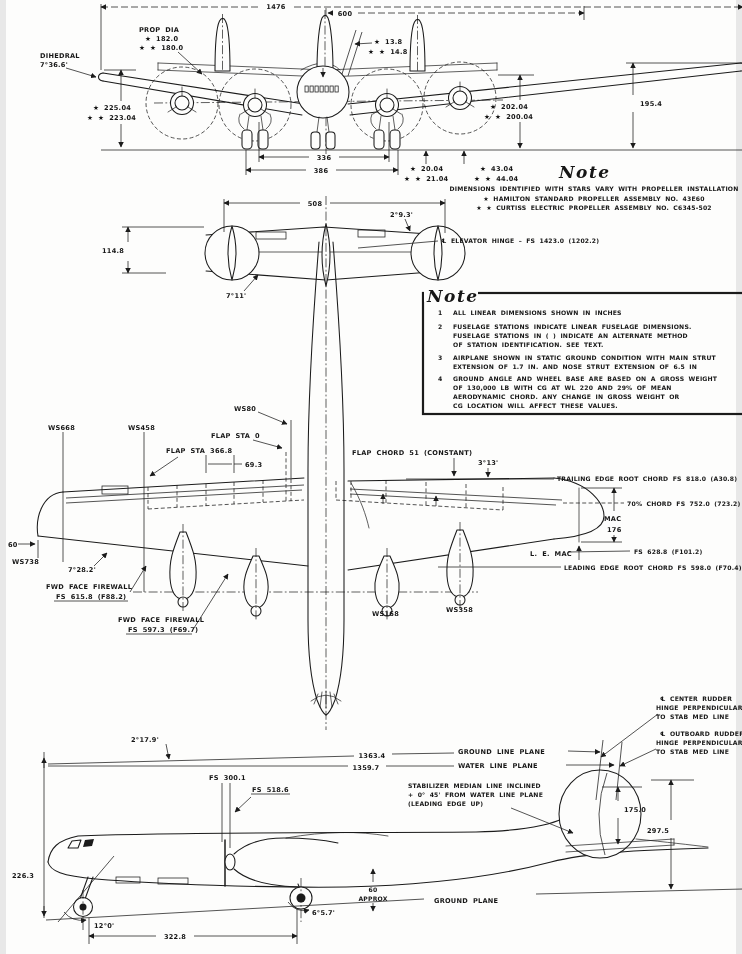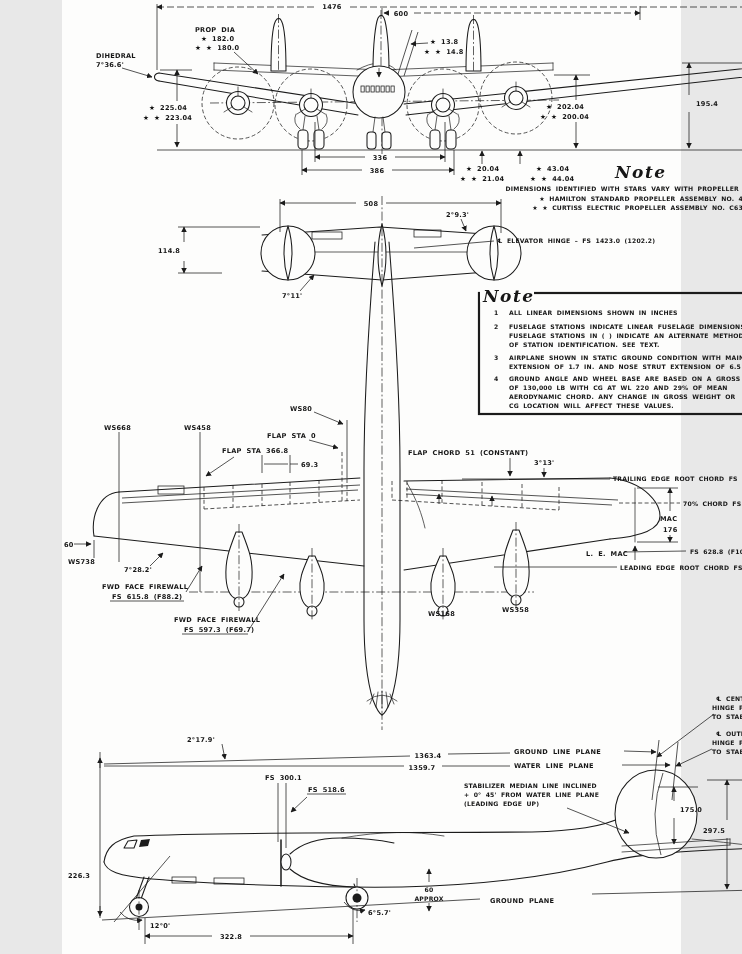--- a/index.html
+++ b/index.html
@@ -1,16 +1,16 @@
 <!DOCTYPE html>
 <html><head>
 <meta charset="utf-8">
 <style>
   html,body{margin:0;padding:0;background:#e8e8e8;}
-  #page{width:619px;height:954px;background:#fdfdfc;margin:0 auto;position:relative;}
+  #page{width:730px;height:954px;background:#fdfdfc;margin:0 auto;position:relative;}
   svg{display:block;}
   .ln{stroke:#1b1b1b;stroke-width:1.05;fill:none;stroke-linecap:round;stroke-linejoin:round;}
   .th{stroke-width:.7;}
   .tk{stroke-width:1.5;}
   .dim{stroke:#1b1b1b;stroke-width:.75;fill:none;}
   .dsh{stroke-dasharray:4 2.4;}
   .ldsh{stroke-dasharray:7 3;}
   .dd{stroke-dasharray:9 2.4 1.8 2.4;stroke-width:.7;}
   .wf{fill:#fdfdfc;}
   .df{fill:#1b1b1b;stroke:none;}

